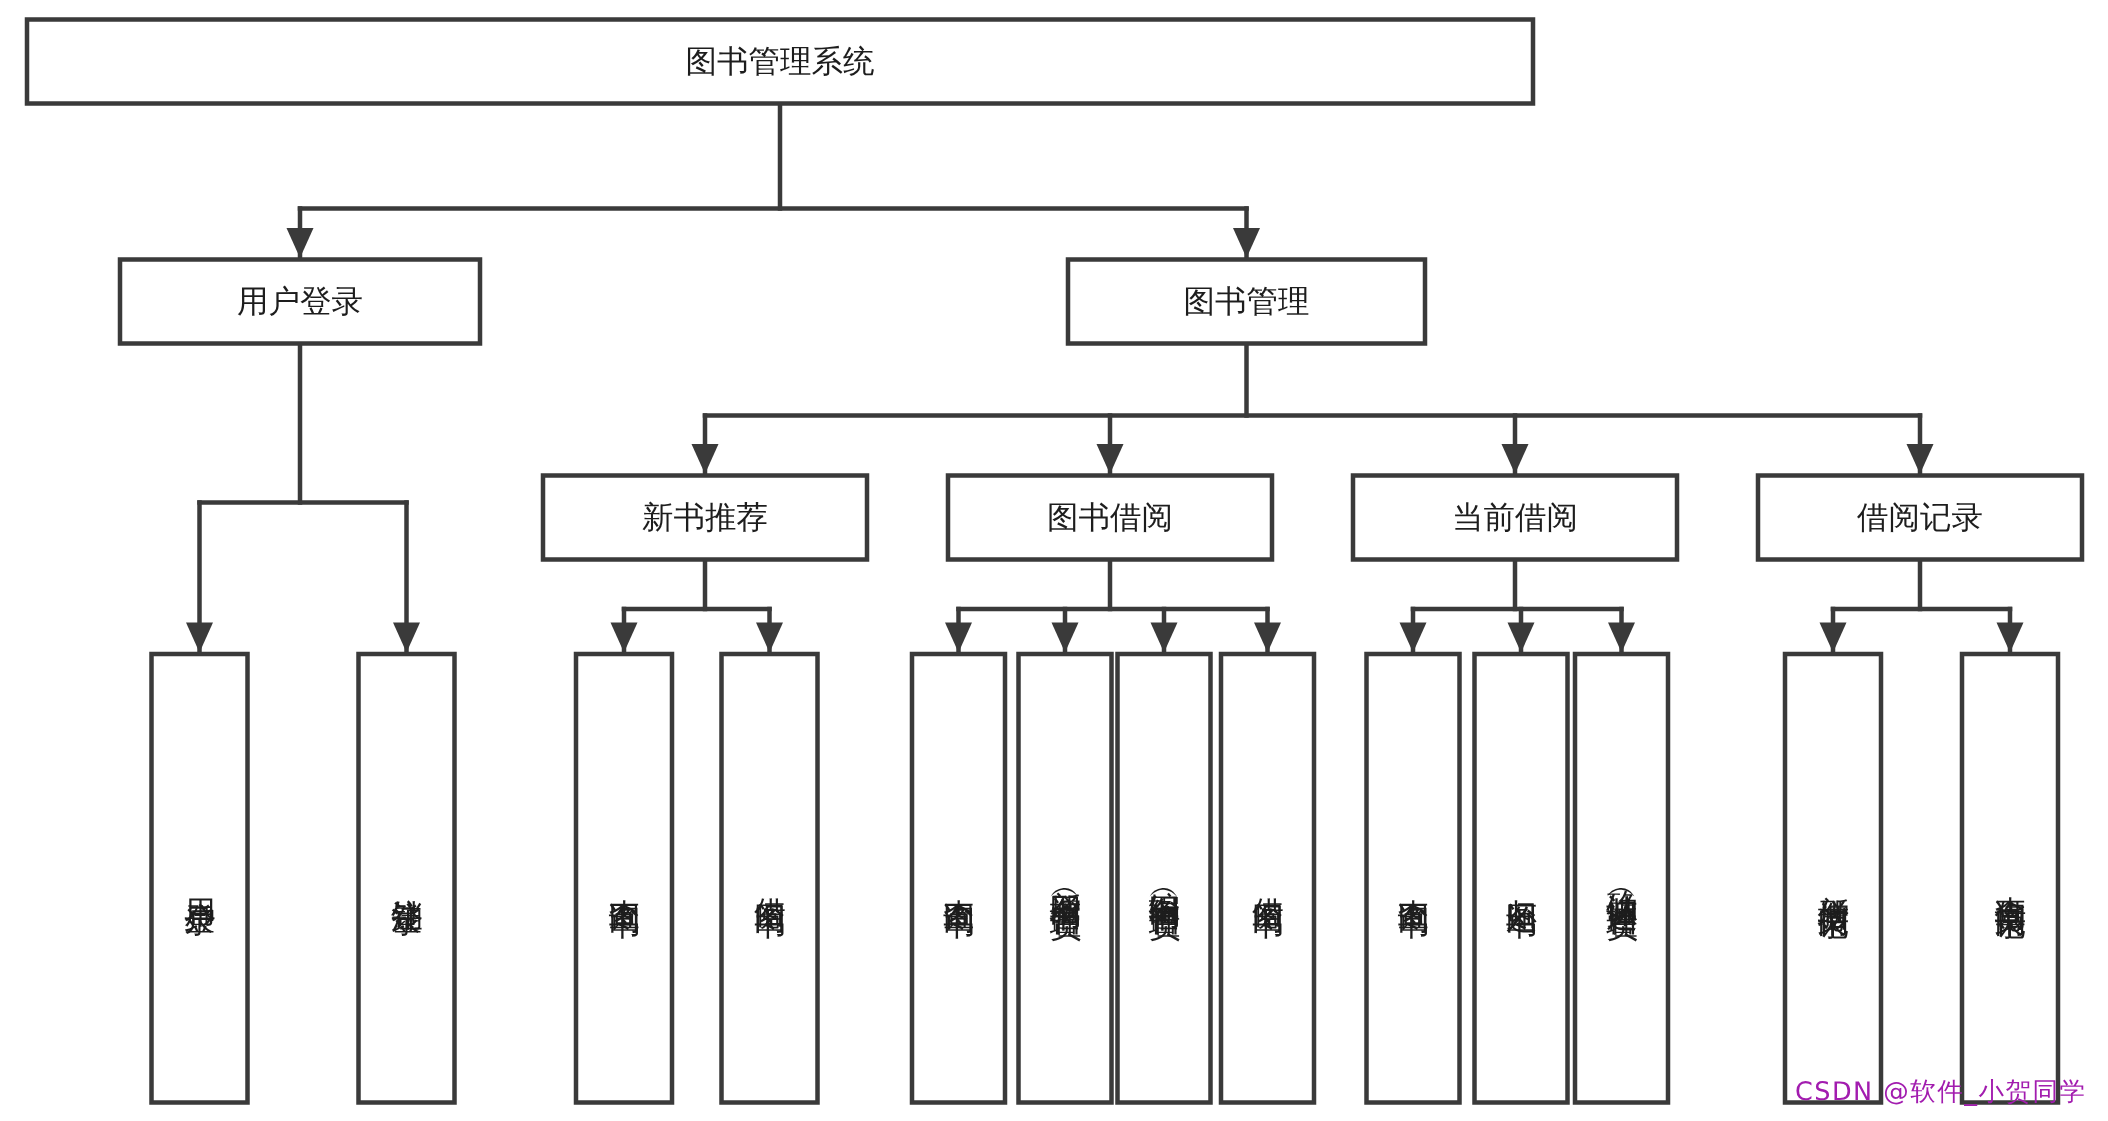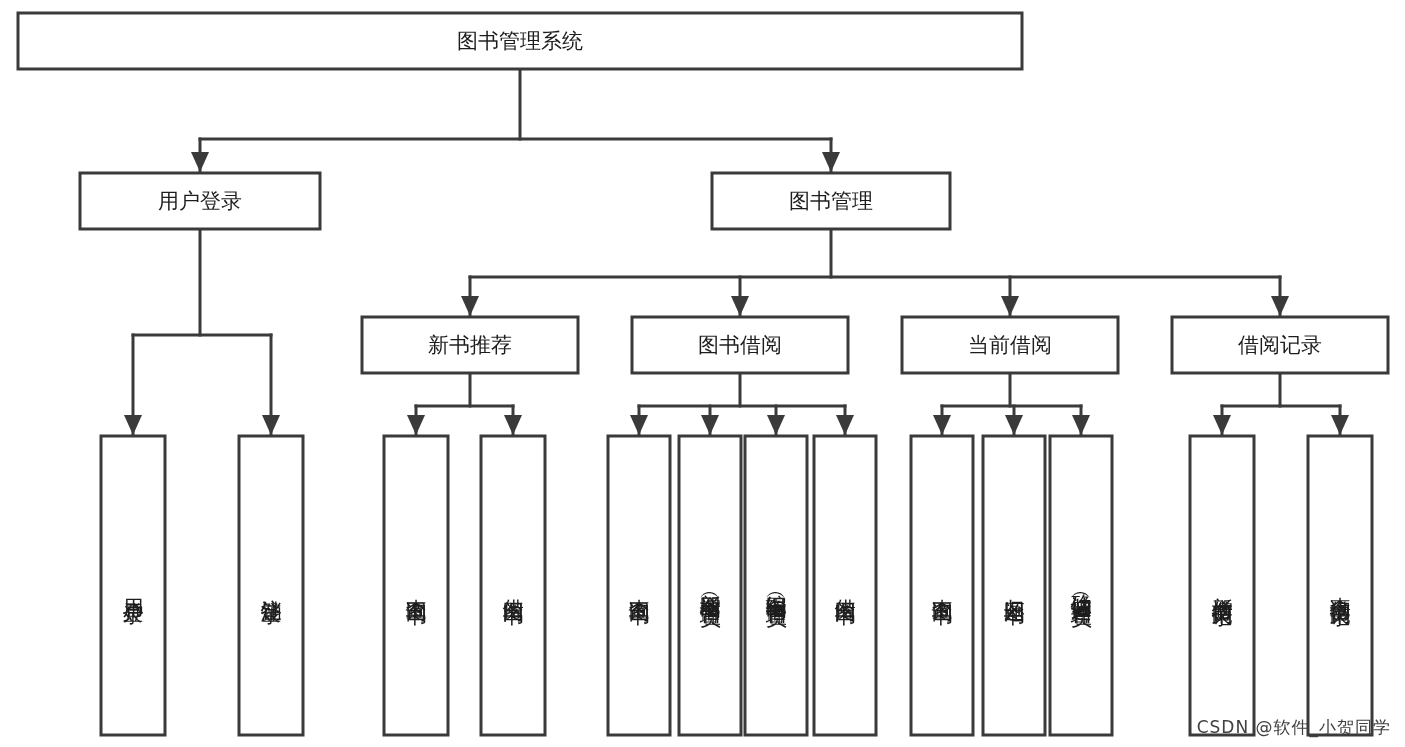--- a/index.html
+++ b/index.html
@@ -57,21 +57,21 @@
     justify-content: center;
     white-space: nowrap;
     pointer-events: none;
   }
   .watermark {
     position: absolute;
     right: 14px;
     bottom: 8px;
     font-family: "DejaVu Sans", "Liberation Sans", sans-serif;
     font-size: 17px;
-    color: #404040;
+    color: #a21caf;
     letter-spacing: 1px;
     white-space: nowrap;
   }
 </style>
 </head>
 <body>
 
 <div id="canvas">
 
   <svg class="diagram" viewBox="0 0 1405 747">

